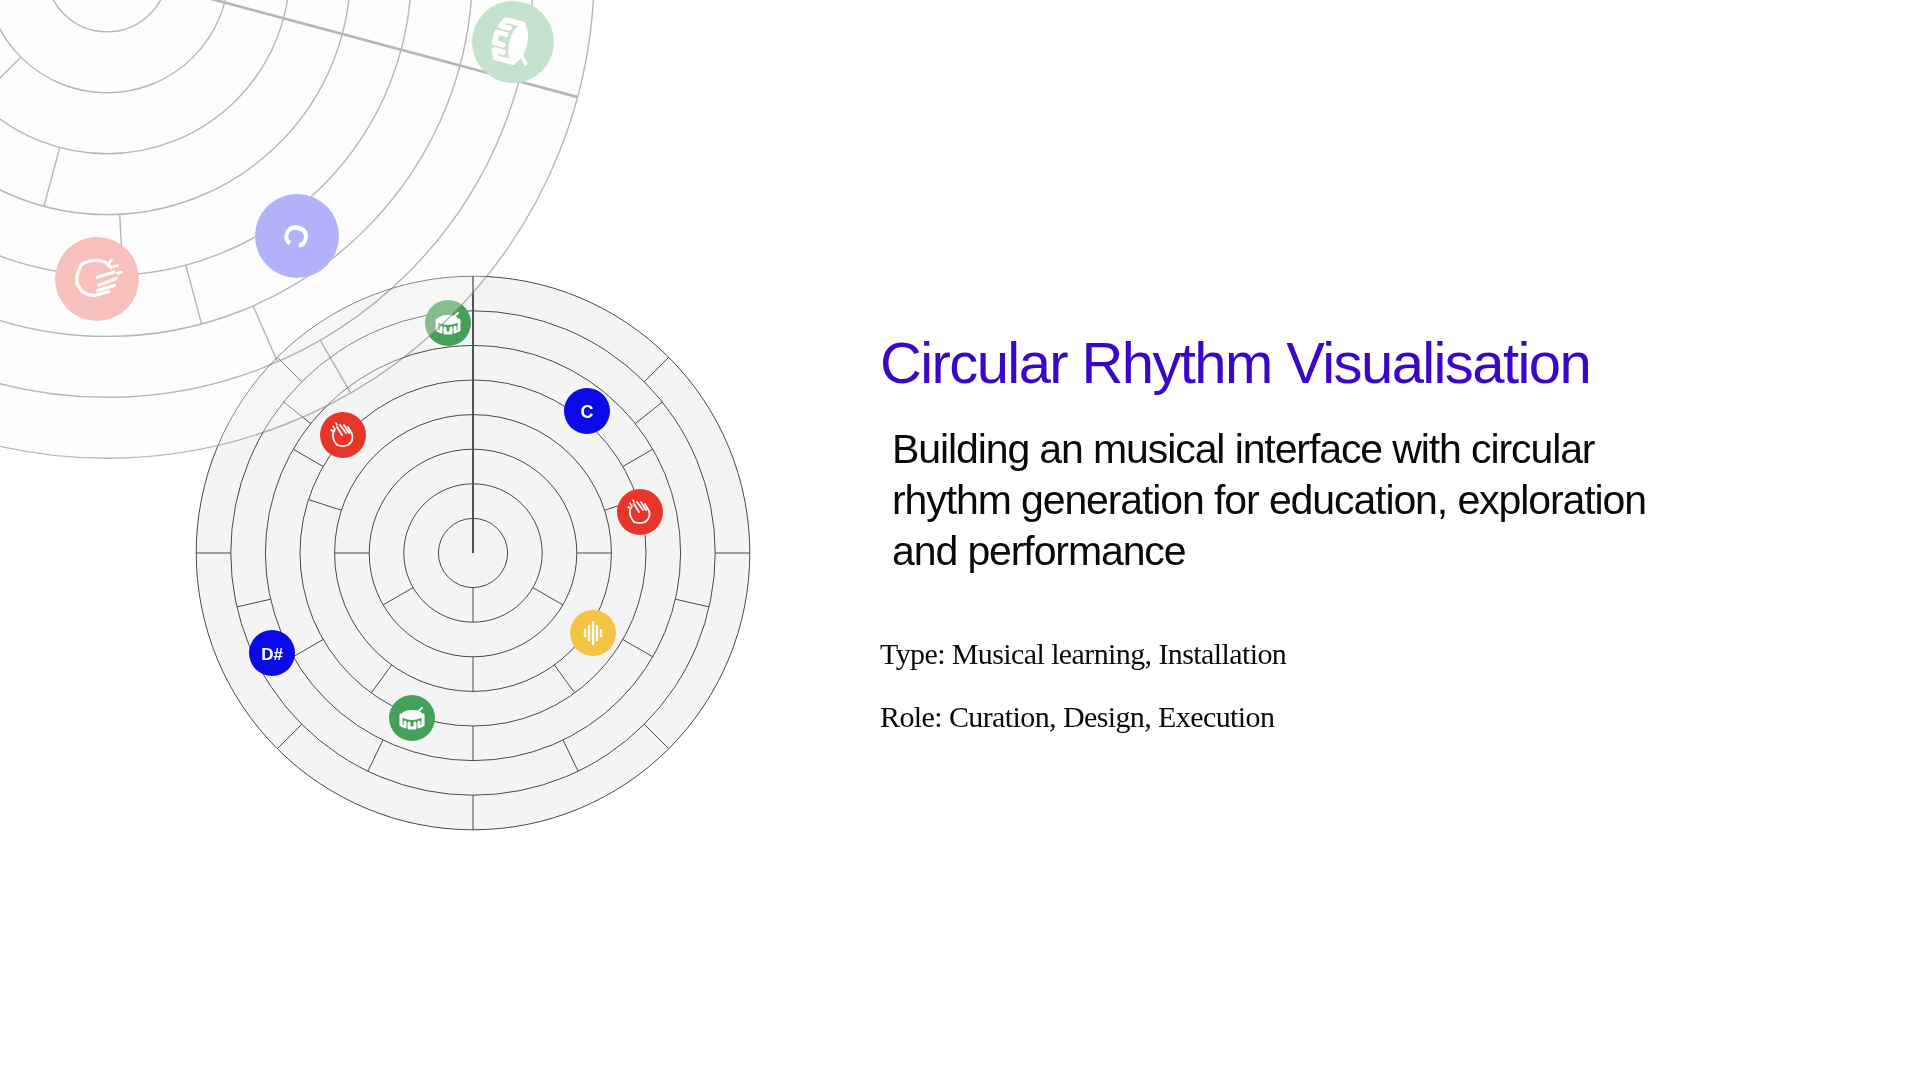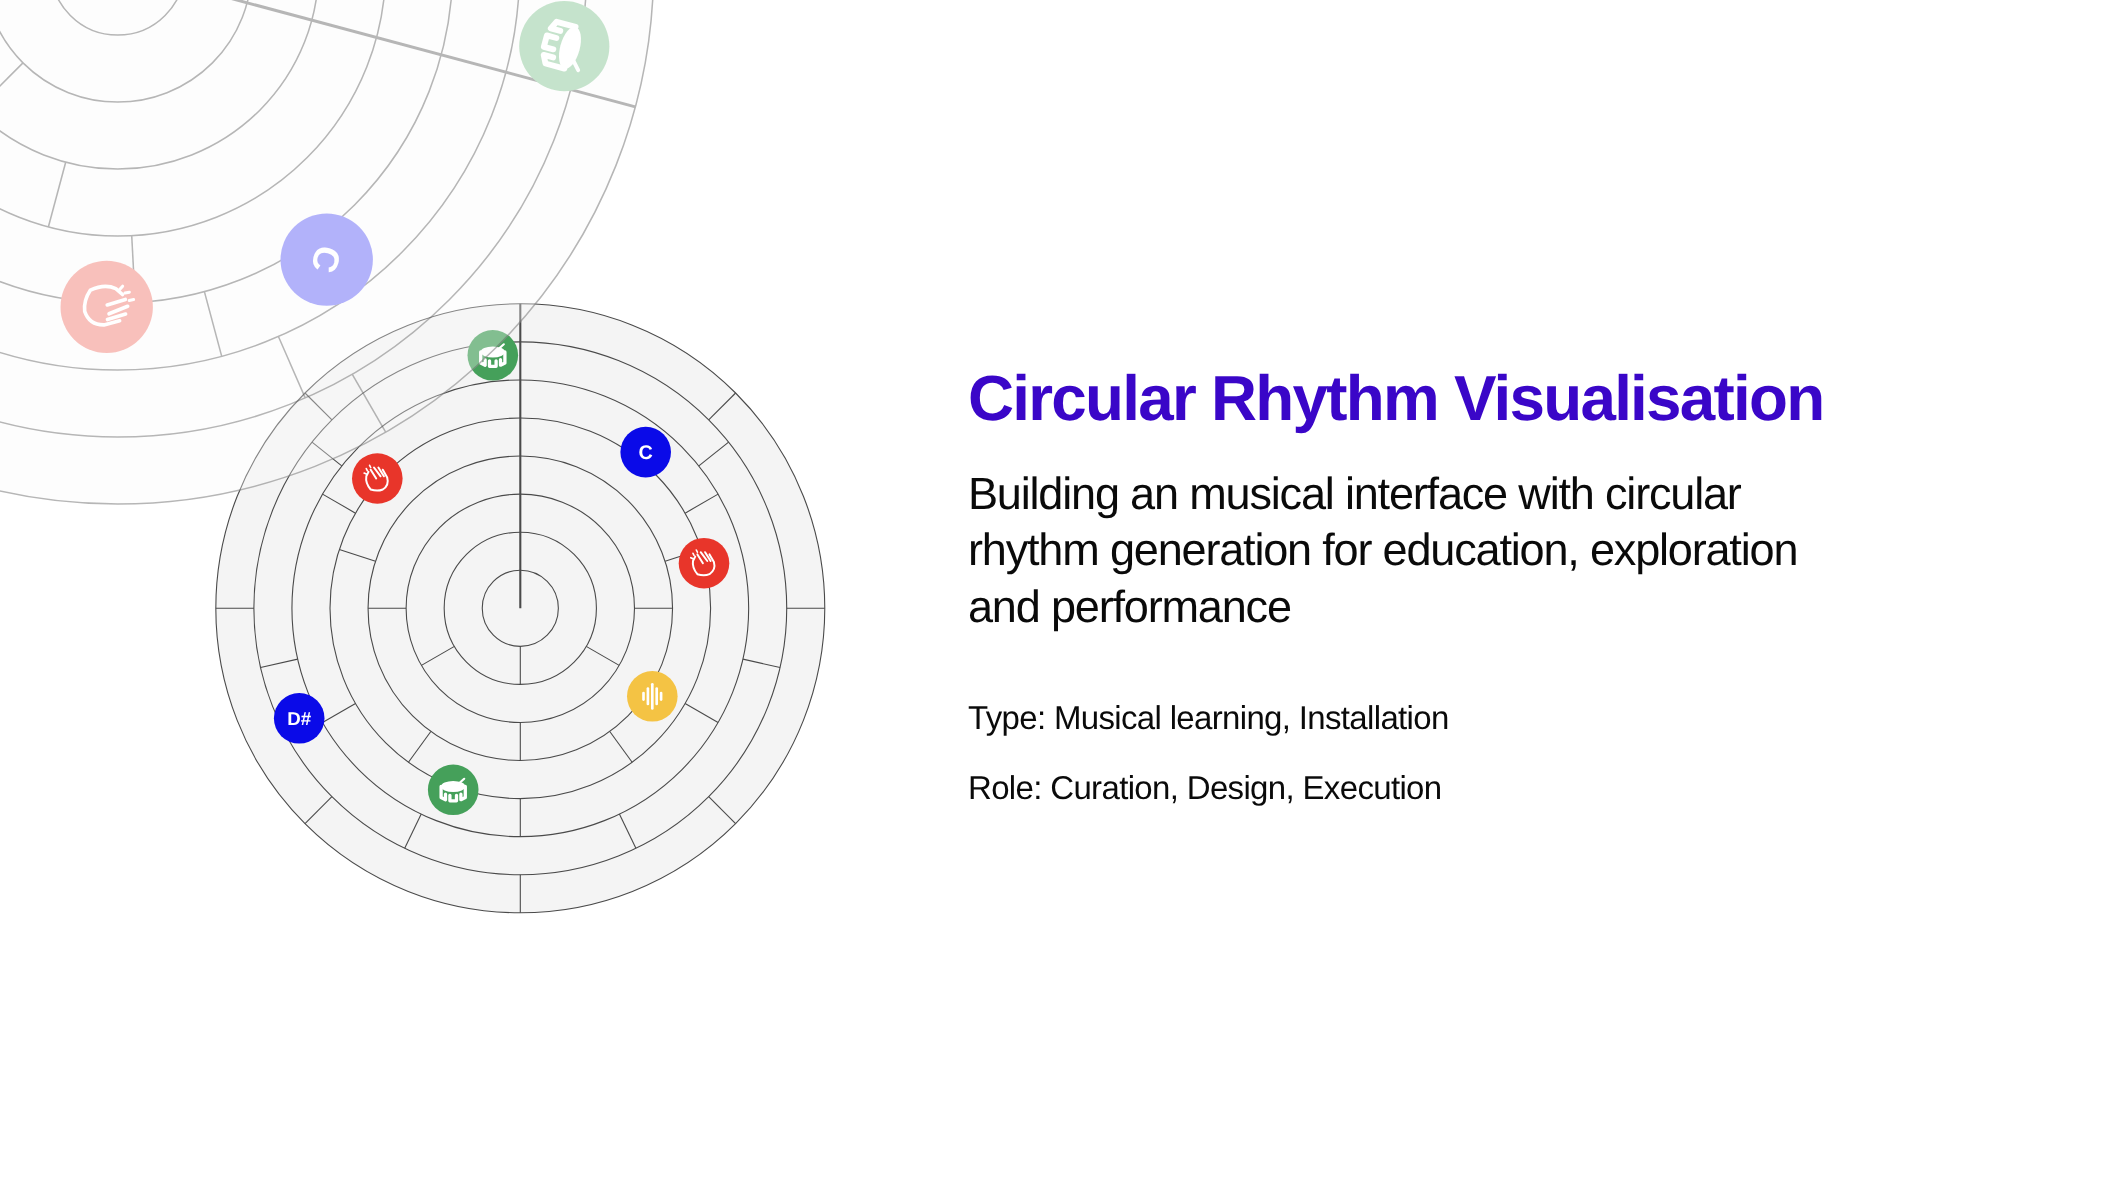--- a/index.html
+++ b/index.html
@@ -1,26 +1,26 @@
 <!DOCTYPE html>
 <html><head>
 <meta charset="utf-8">
 <style>
   html, body { margin: 0; padding: 0; background: #ffffff; }
   body { width: 1920px; height: 1080px; position: relative; overflow: hidden;
          font-family: "Liberation Sans", sans-serif; color: #0a0a0a; }
   #visual { position: absolute; left: 0; top: 0; width: 1920px; height: 1080px; }
   .text-panel { position: absolute; left: 880px; top: 330px; width: 920px; }
-  .title { margin: 0; font-size: 58px; font-weight: bold; letter-spacing: -1.6px;
+  .title { margin: 0; font-size: 58px; font-weight: normal; letter-spacing: -1.6px;
            color: #3a06c8; line-height: 66px; }
-  .subtitle { margin: 28px 0 0 0; font-size: 41px; line-height: 51px; letter-spacing: -1.1px;
+  .subtitle { margin: 28px 0 0 12px; font-size: 41px; line-height: 51px; letter-spacing: -1.1px;
               color: #0a0a0a; width: 820px; }
   .details { margin-top: 62px; }
   .detail-line { font-size: 30px; line-height: 30px; letter-spacing: -0.6px; margin-bottom: 33px;
-                 color: #0a0a0a; }
+                 color: #0a0a0a; font-family: Liberation Serif, serif; }
   .icon-text { font-family: "Liberation Sans", sans-serif; font-weight: bold; fill: #ffffff; }
 </style>
 </head>
 <body>
 
 <svg id="visual" xmlns="http://www.w3.org/2000/svg" width="1920" height="1080" viewBox="0 0 1920 1080">
   <g id="front-wheel">
       <circle cx="473" cy="553" r="276.8" fill="#f4f4f4" stroke="#4a4a4a" stroke-width="1"></circle>
       <circle cx="473" cy="553" r="242.20000000000002" fill="none" stroke="#4a4a4a" stroke-width="1"></circle>
       <circle cx="473" cy="553" r="207.60000000000002" fill="none" stroke="#4a4a4a" stroke-width="1"></circle>

